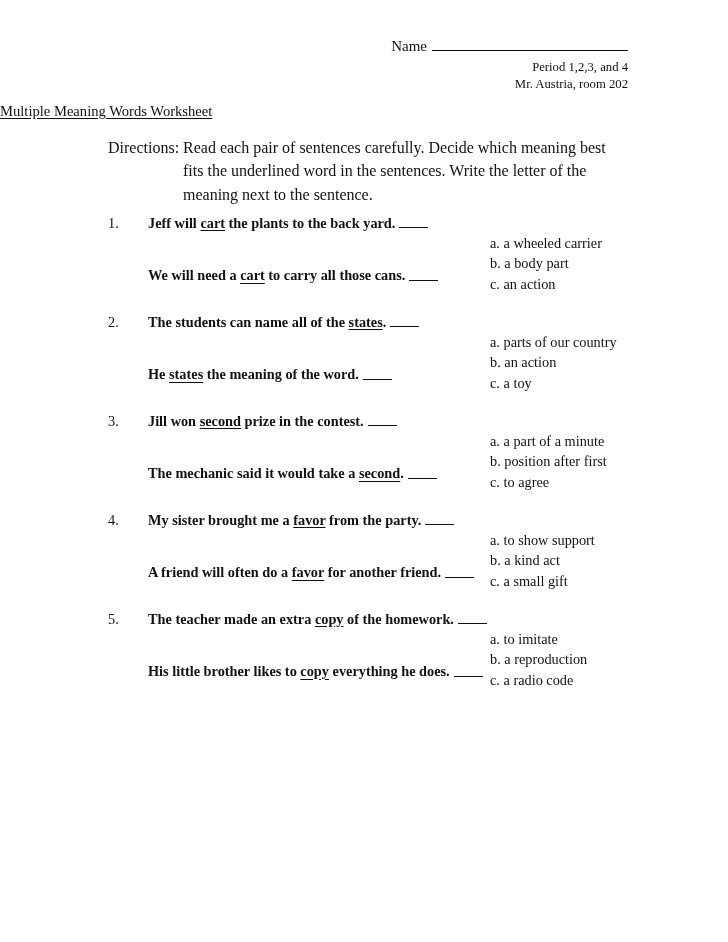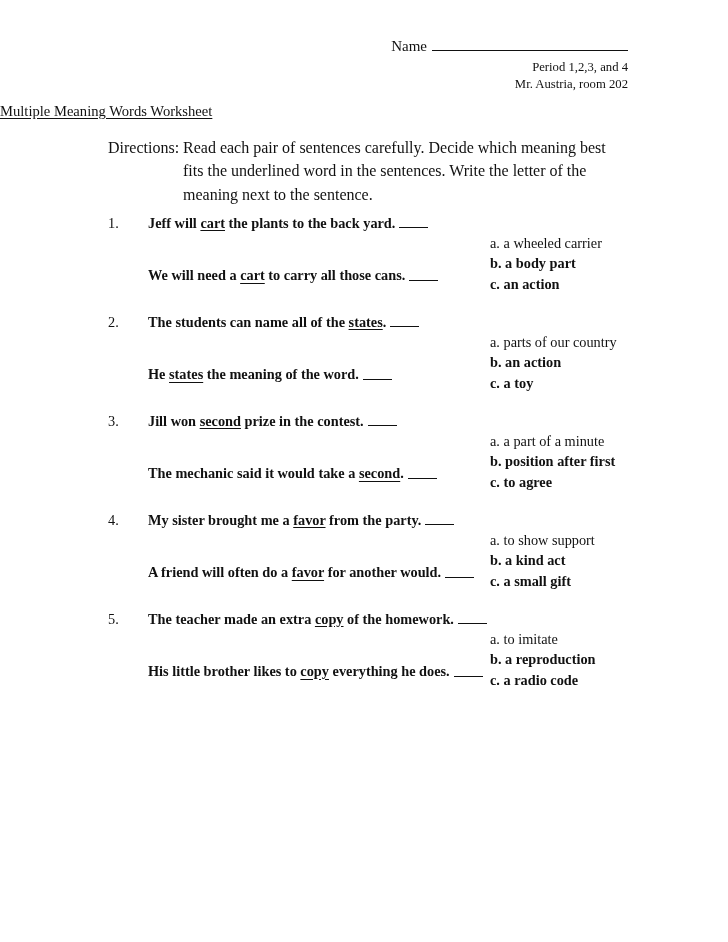--- a/index.html
+++ b/index.html
@@ -141,21 +141,20 @@
     width: 230px;
     font-size: 14.3px;
   }
   .choice {
     line-height: 1.0;
     white-space: nowrap;
     margin-top: 20px;
   }
   .choice + .choice {
     margin-top: 6px;
-    font-weight: bold;
   }
 </style>
 </head>
 <body>
 
 <div class="page">
 
   <div class="header">
     <span class="name-line">
       <span class="name-label">Name</span><span class="name-rule"></span>
@@ -207,21 +206,21 @@
         <div class="item-choices">
           <div class="choice">a. a part of a minute</div>
           <div class="choice">b. position after first</div>
           <div class="choice">c. to agree</div>
         </div>
       </div>
       <div class="item">
         <div class="item-num">4.</div>
         <div class="item-sentences">
           <div class="sentence"><span>My sister brought me a </span><u class="target">favor</u><span> from the party.</span><span class="blank"></span></div>
-          <div class="sentence second"><span>A friend will often do a </span><u class="target">favor</u><span> for another would.</span><span class="blank"></span></div>
+          <div class="sentence second"><span>A friend will often do a </span><u class="target">favor</u><span> for another friend.</span><span class="blank"></span></div>
         </div>
         <div class="item-choices">
           <div class="choice">a. to show support</div>
           <div class="choice">b. a kind act</div>
           <div class="choice">c. a small gift</div>
         </div>
       </div>
       <div class="item">
         <div class="item-num">5.</div>
         <div class="item-sentences">

